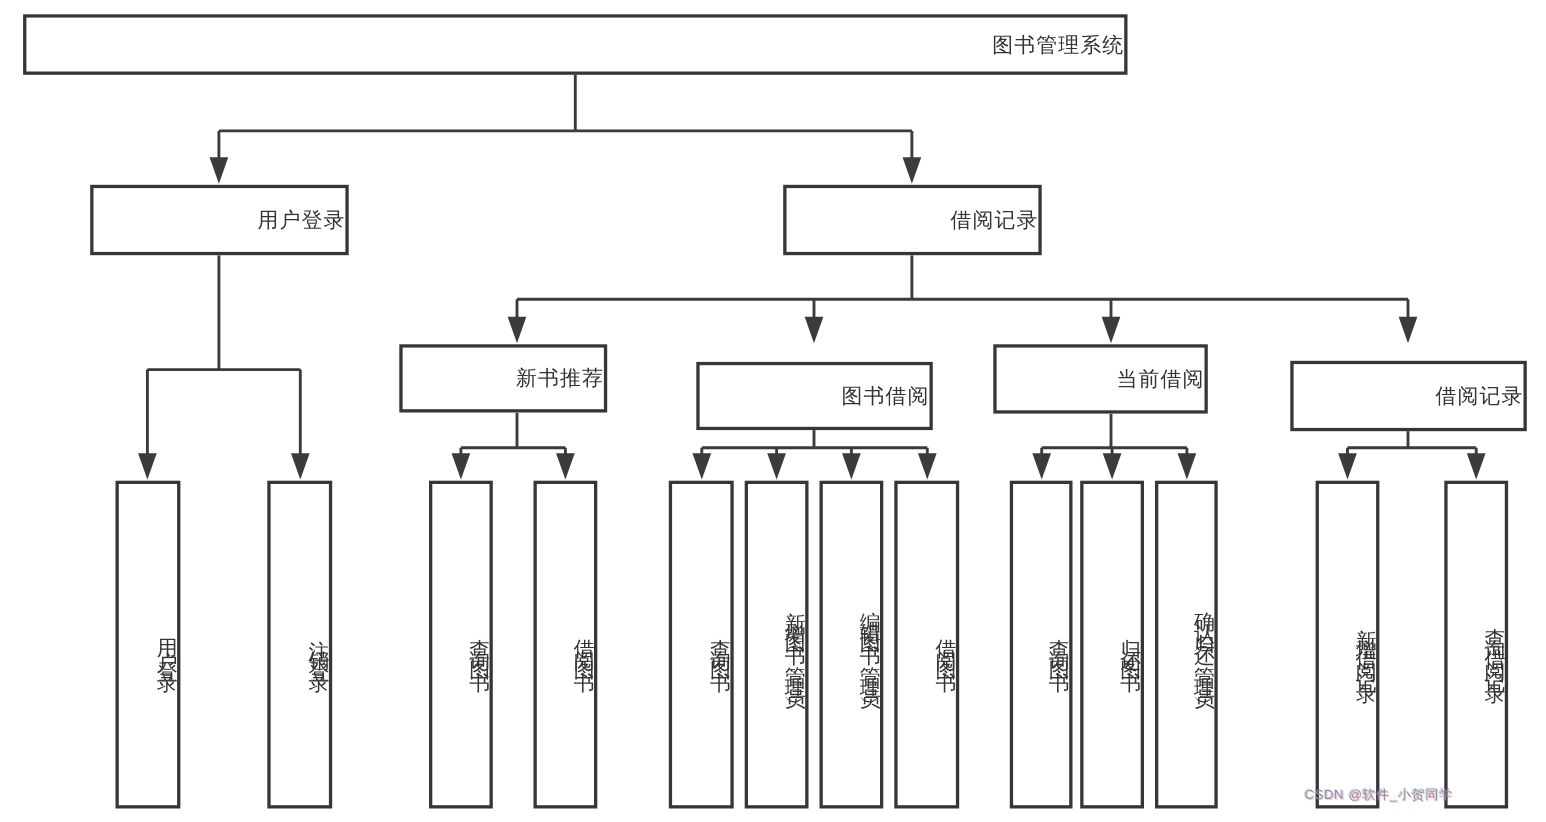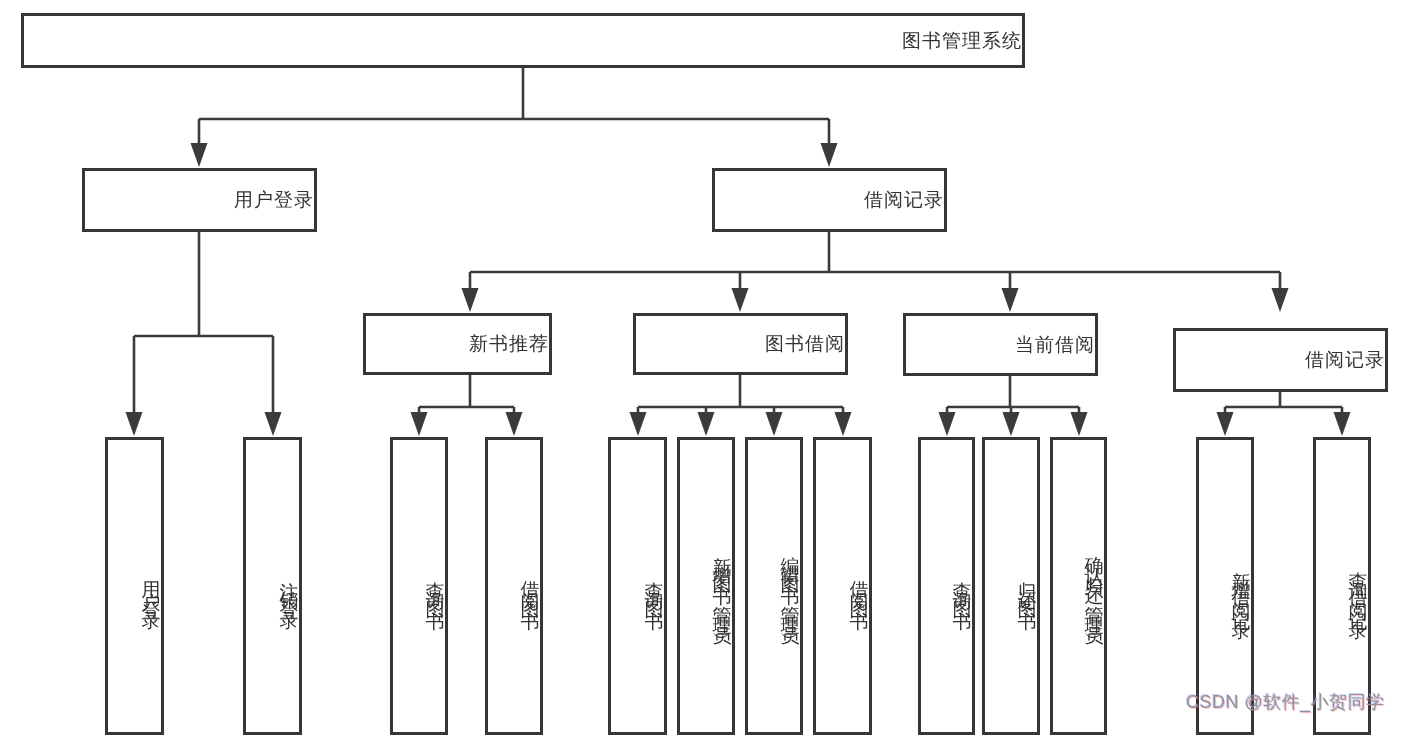--- a/index.html
+++ b/index.html
@@ -24,22 +24,22 @@
     border:3px solid var(--border);background:#fff;
     display:flex;align-items:center;justify-content:flex-end;
     font-size:19px;color:var(--text);letter-spacing:1px;
     white-space:nowrap;
   }
   .vbox .vtext{
     writing-mode:vertical-rl;text-orientation:mixed;
     letter-spacing:10px;line-height:1.1;white-space:nowrap;
   }
   #watermark{
-    position:absolute;left:1186px;top:690px;
-    font-size:18px;color:var(--watermark);letter-spacing:0.5px;
+    position:absolute;left:1186px;top:714px;
+    font-size:12px;color:var(--watermark);letter-spacing:0.5px;
     text-shadow:1px 1px 0 rgba(255,90,90,.30), -1px -1px 0 rgba(90,120,255,.30);
     white-space:nowrap;
   }
 </style>
 </head>
 <body>
 
 <div id="stage">
 
   <svg id="connectors" width="1405" height="747" viewBox="0 0 1405 747" aria-hidden="true">
@@ -85,21 +85,21 @@
   <div class="box" style="left:82px;top:168px;width:235px;height:64px">
     <span>用户登录</span>
   </div>
   <div class="box" style="left:712px;top:168px;width:235px;height:64px">
     <span>借阅记录</span>
   </div>
 
   <div class="box" style="left:363px;top:313px;width:189px;height:62px">
     <span>新书推荐</span>
   </div>
-  <div class="box" style="left:633px;top:313px;width:215px;height:62px">
+  <div class="box" style="left:633px;top:329px;width:215px;height:62px">
     <span>图书借阅</span>
   </div>
   <div class="box" style="left:903px;top:313px;width:195px;height:63px">
     <span>当前借阅</span>
   </div>
   <div class="box" style="left:1173px;top:328px;width:215px;height:64px">
     <span>借阅记录</span>
   </div>
 
   <div class="box vbox" style="left:105px;top:437px;width:59px;height:298px">

